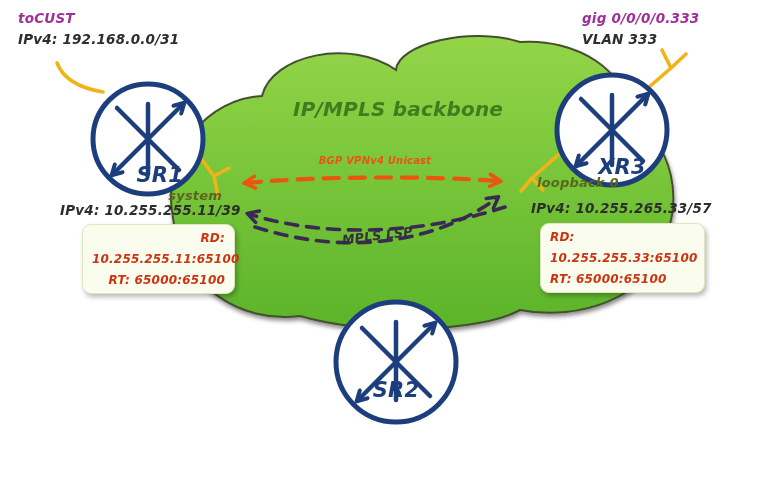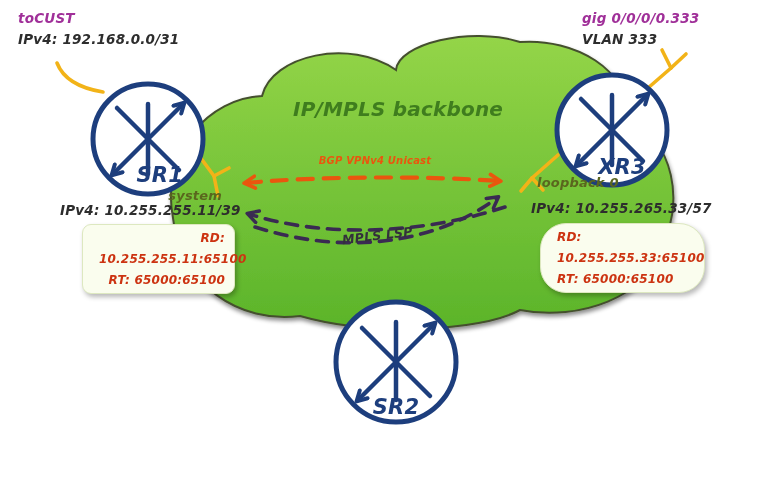--- a/index.html
+++ b/index.html
@@ -29,21 +29,21 @@
   .c-navy{color:var(--navy,#1d3e7d);}
   .c-green{color:var(--dark-green,#3f7d1e);}
   .c-orange{color:var(--orange,#ea560e);}
   .c-ink{color:var(--ink,#33303b);}
 
   .info-line{font-size:13.5px;line-height:20.5px;}
   .detail-box{
     position:absolute;background:var(--box-bg,#fafdee);
     border:1px solid #dde8c0;border-radius:9px;
     box-shadow:2px 3px 5px rgba(0,0,0,.28);
-    font-size:12px;line-height:21px;padding:3px 9px 2px 16px;box-sizing:border-box;
+    font-size:12px;line-height:21px;padding:3px 9px 2px 9px;box-sizing:border-box;
   }
   .router-label{font-size:21px;text-align:center;}
 </style>
 </head>
 <body>
 
 <div class="stage">
 
   <svg class="scene" width="768" height="480" viewBox="0 0 768 480">
     <defs>
@@ -126,32 +126,32 @@
     <div class="hand info-line c-dark">IPv4: 192.168.0.0/31</div>
   </div>
 
   <div class="txt" style="left:582px;top:8px;">
     <div class="hand info-line c-magenta">gig 0/0/0/0.333</div>
     <div class="hand info-line c-dark">VLAN 333</div>
   </div>
 
   <div class="txt hand router-label c-navy" style="left:113px;top:163px;width:70px;text-align:right;">SR1</div>
   <div class="txt hand router-label c-navy" style="left:582px;top:155px;width:80px;">XR3</div>
-  <div class="txt hand router-label c-navy" style="left:358px;top:395px;width:76px;">SR2</div>
+  <div class="txt hand router-label c-navy" style="left:358px;top:378px;width:76px;">SR2</div>
 
   <div class="txt hand c-olive" style="left:130px;top:188px;width:92px;text-align:right;font-size:13px;">system</div>
   <div class="txt hand c-dark" style="left:60px;top:202px;font-size:13.5px;">IPv4: 10.255.255.11/39</div>
   <div class="detail-box hand" style="left:82px;top:224px;width:153px;text-align:right;">
     <div class="c-red">RD: 10.255.255.11:65100</div>
     <div class="c-red">RT: 65000:65100</div>
   </div>
 
   <div class="txt hand c-olive" style="left:537px;top:175px;font-size:13px;">loopback 0</div>
   <div class="txt hand c-dark" style="left:531px;top:200px;font-size:13.5px;">IPv4: 10.255.265.33/57</div>
-  <div class="detail-box hand" style="left:540px;top:223px;width:165px;text-align:left;border-radius:26px;">
+  <div class="detail-box hand" style="left:540px;top:223px;width:165px;text-align:left;">
     <div class="c-red">RD: 10.255.255.33:65100</div>
     <div class="c-red">RT: 65000:65100</div>
   </div>
 
   <div class="txt hand c-orange" style="left:300px;top:155px;width:150px;text-align:center;font-size:10px;">BGP VPNv4 Unicast</div>
   <div class="txt hand c-ink" style="left:342px;top:228px;width:70px;text-align:center;font-size:12.5px;transform:rotate(-7deg);">MPLS LSP</div>
 
 </div>
 
 </body></html>

